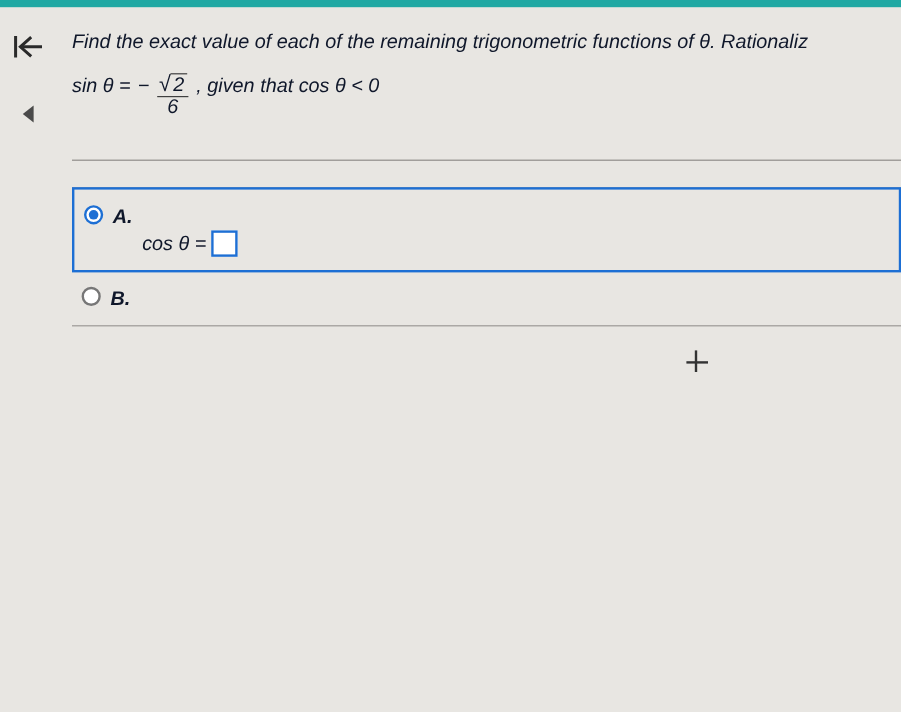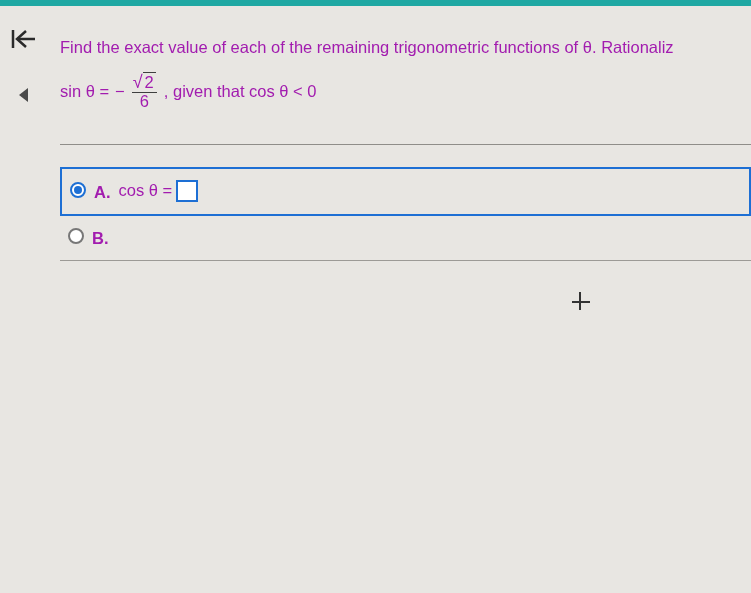--- a/index.html
+++ b/index.html
@@ -39,33 +39,34 @@
   }
   .collapse-arrow {
     width: 0;
     height: 0;
     border-top: 7px solid transparent;
     border-bottom: 7px solid transparent;
     border-right: 9px solid #4a4a4a;
   }
   .content {
     flex: 1;
-    padding: 30px 0 0 14px;
-    color: #a21caf;
+    padding: 18px 0 0 14px;
+    color: #0f172a;
     font-size: 16.5px;
     line-height: 1.4;
+    font-style: italic;
   }
   .question-prompt {
     margin-bottom: 10px;
     white-space: nowrap;
     overflow: hidden;
   }
   .given-row {
     display: flex;
-    align-items: center;
+    align-items: flex-start;
     gap: 6px;
     margin-top: 14px;
     margin-bottom: 34px;
   }
   .fraction {
     display: inline-flex;
     flex-direction: column;
     align-items: center;
     vertical-align: middle;
     line-height: 1.05;
@@ -137,20 +138,21 @@
     background: #1d6fd4;
     border-radius: 50%;
   }
   .choice-letter {
     font-weight: bold;
     flex-shrink: 0;
     margin-top: 2px;
   }
   .choice-body {
     flex: 1;
+    margin-top: 24px;
   }
   .eq-line {
     display: flex;
     align-items: center;
     gap: 4px;
   }
   .answer-box {
     width: 22px;
     height: 22px;
     border: 2px solid #1d6fd4;

